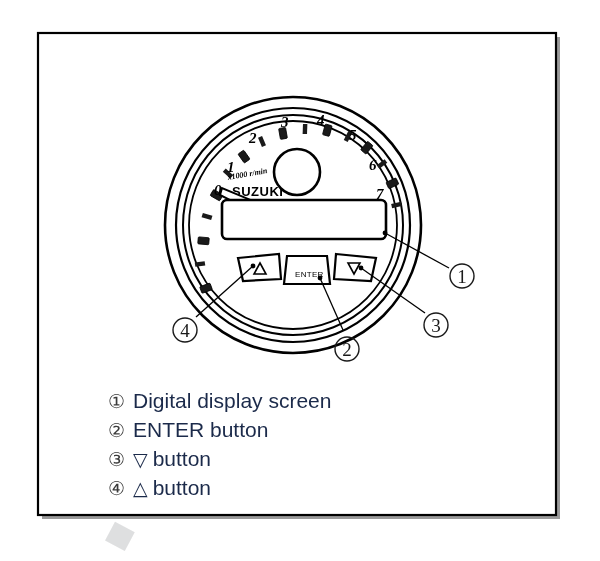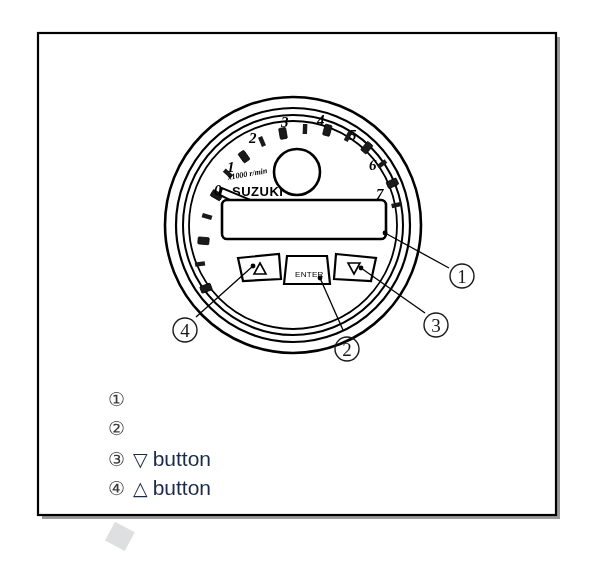--- a/index.html
+++ b/index.html
@@ -281,23 +281,25 @@
     <g>
       <circle class="callout-circle" cx="185" cy="330" r="12"></circle>
       <text class="callout-num" x="185" y="337">4</text>
     </g>
 
   </svg>
 
   <div class="legend-list">
     <div class="legend-row">
       <span class="legend-marker">①</span>
+      <span class="legend-label">Digital display screen</span>
     </div>
     <div class="legend-row">
       <span class="legend-marker">②</span>
+      <span class="legend-label">ENTER button</span>
     </div>
     <div class="legend-row">
       <span class="legend-marker">③</span>
       <span class="legend-sym">▽</span>
       <span class="legend-label">button</span>
     </div>
     <div class="legend-row">
       <span class="legend-marker">④</span>
       <span class="legend-sym">△</span>
       <span class="legend-label">button</span>

